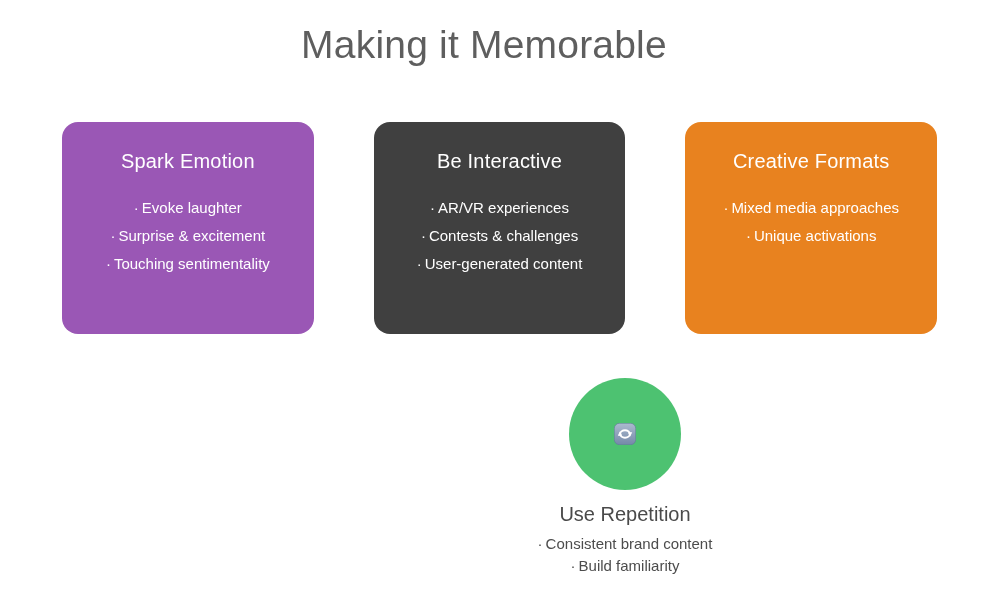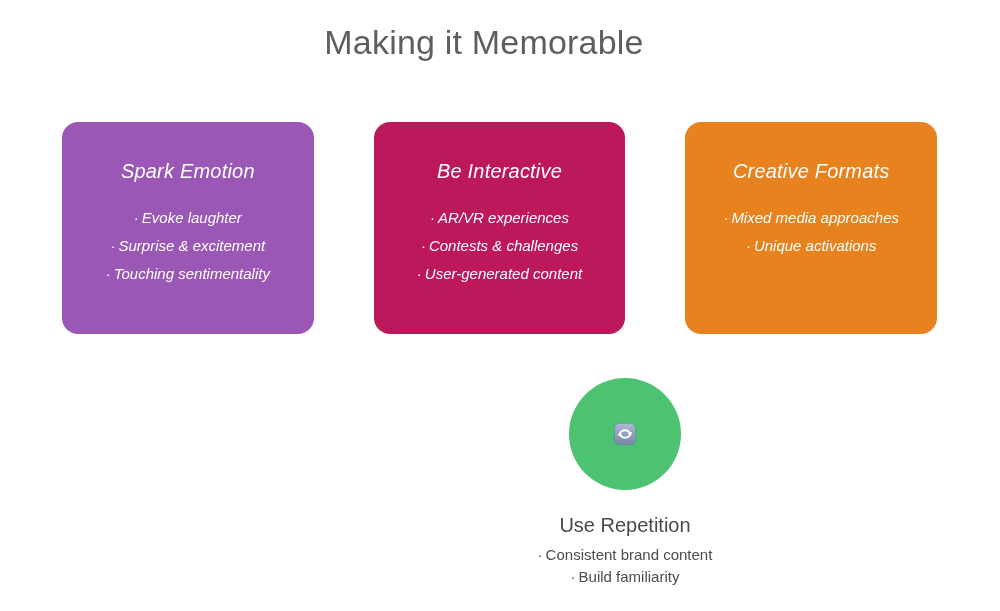--- a/index.html
+++ b/index.html
@@ -8,40 +8,39 @@
     position:relative;
     background:#ffffff;
     font-family:"Liberation Sans", sans-serif;
     overflow:hidden;
   }
   .slide-title {
     position:absolute;
     top:23px; left:0;
     width:968px;
     text-align:center;
-    font-size:34px;
+    font-size:39px;
     font-weight:400;
     color:#5e5e5e;
     letter-spacing:.2px;
   }
   .cards {
     position:absolute;
     top:122px; left:62px;
     width:875px; height:212px;
     display:flex;
     gap:60px;
   }
   .card {
     flex:1;
     height:212px;
     border-radius:16px;
     color:#ffffff;
     text-align:center;
-    padding-top:37px;
-    font-style:italic;
+    padding-top:27px;
   }
   .card-title {
     font-size:20px;
     font-weight:500;
     line-height:24px;
     letter-spacing:.2px;
   }
   .card-bullets {
     margin-top:21px;
   }
@@ -62,21 +61,21 @@
   .rep-circle {
     width:112px; height:112px;
     border-radius:50%;
     margin:0 auto;
     display:flex;
     align-items:center;
     justify-content:center;
   }
   .rep-circle svg { display:block; }
   .rep-title {
-    margin-top:24px;
+    margin-top:13px;
     font-size:20px;
     font-weight:400;
     color:#4a4a4a;
   }
   .rep-bullets { margin-top:7px; }
   .rep-bullet {
     font-size:15px;
     line-height:22px;
     color:#4c4c4c;
   }
@@ -91,21 +90,21 @@
 
   <div class="card" style="background: rgb(154, 87, 181);">
     <div class="card-title">Spark Emotion</div>
     <div class="card-bullets">
       <div class="bullet-line">Evoke laughter</div>
       <div class="bullet-line">Surprise &amp; excitement</div>
       <div class="bullet-line">Touching sentimentality</div>
     </div>
   </div>
 
-  <div class="card" style="background: #be185d;">
+  <div class="card" style="background: #404040;">
     <div class="card-title">Be Interactive</div>
     <div class="card-bullets">
       <div class="bullet-line">AR/VR experiences</div>
       <div class="bullet-line">Contests &amp; challenges</div>
       <div class="bullet-line">User-generated content</div>
     </div>
   </div>
 
   <div class="card" style="background: rgb(232, 130, 31);">
     <div class="card-title">Creative Formats</div>

